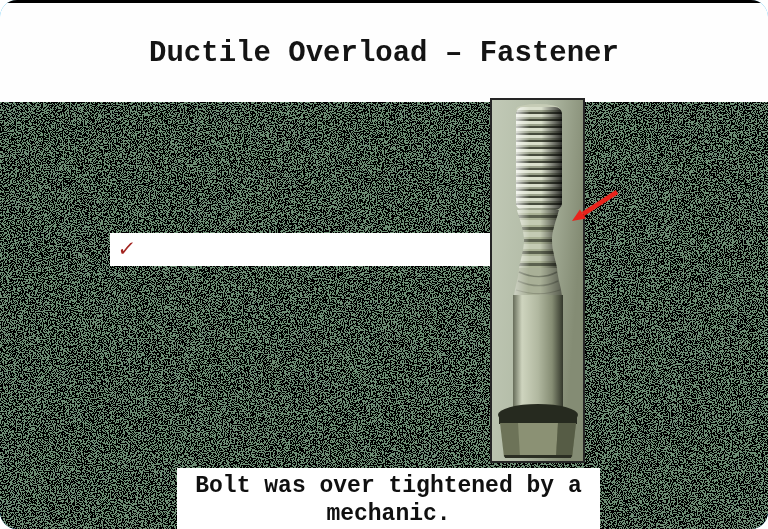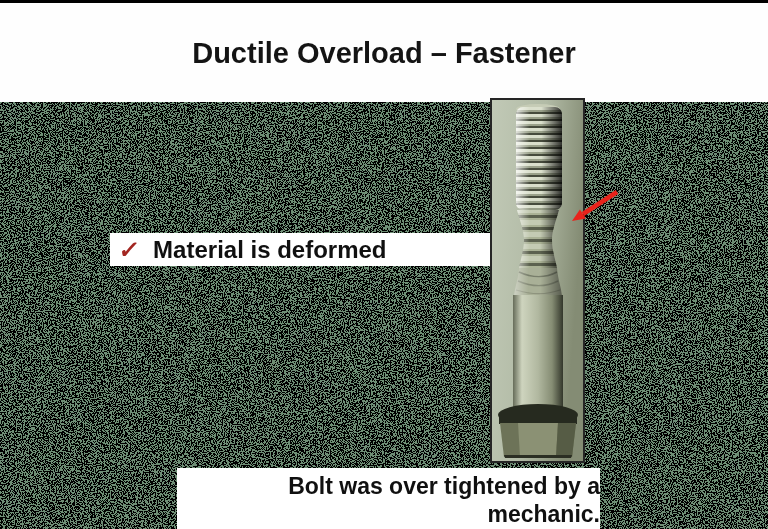--- a/index.html
+++ b/index.html
@@ -1,18 +1,18 @@
 <!DOCTYPE html>
 <html><head>
 <meta charset="utf-8">
 <style>
   html,body{margin:0;padding:0;background:#fff;}
   .slide{
     position:relative;width:768px;height:529px;overflow:hidden;
-    font-family:Liberation Sans, sans-serif;background:#0ea5e9;
+    font-family:Liberation Mono, monospace;background:#0ea5e9;border-radius:17px;
   }
   .top-strip{position:absolute;left:0;top:0;width:768px;height:3px;background:#000;z-index:5;}
   .title-band{position:absolute;left:0;top:0;width:768px;height:102px;background:#fefefe;z-index:1;}
   .slide-title{
     position:absolute;left:0;top:38px;width:768px;text-align:center;
     font-weight:bold;font-size:29px;line-height:1.1;color:#141414;letter-spacing:0px;z-index:2;
   }
   .texture{position:absolute;left:0;top:102px;z-index:0;display:block;}
   .photo{
     position:absolute;left:490px;top:98px;width:95px;height:365px;
@@ -31,21 +31,21 @@
   }
   .checkmark{
     font-size:24px;font-weight:bold;color:#a32621;margin-left:9px;
     transform:skewX(-8deg);line-height:1;
   }
   .bullet-label{
     margin-left:14px;font-weight:bold;font-size:24px;color:#101010;line-height:1;
   }
   .caption-box{
     position:absolute;left:177px;top:468px;width:423px;height:61px;background:#ffffff;
-    z-index:4;box-sizing:border-box;padding-top:5px;text-align:right;
+    z-index:4;box-sizing:border-box;padding-top:5px;text-align:center;
   }
   .caption-text{font-weight:bold;font-size:23px;color:#101010;line-height:1.2;}
 </style>
 </head>
 <body>
 
 <div class="slide">
 
   <svg class="texture" width="768" height="427">
     <defs>
@@ -127,20 +127,19 @@
   </div>
 
 
   <svg class="arrow-svg" width="70" height="48">
     <line x1="57" y1="9" x2="23" y2="31" stroke="#e8231b" stroke-width="4.5"></line>
     <polygon points="12,38 19.9,26.4 25.9,35.6" fill="#e8231b"></polygon>
   </svg>
 
   <div class="bullet-box">
     <span class="checkmark">✓</span>
-    <span class="bullet-label">Material is deformed</span>
   </div>
 
   <div class="caption-box">
     <span class="caption-text">Bolt was over tightened by a mechanic.</span>
   </div>
 
 </div>
 
 </body></html>

